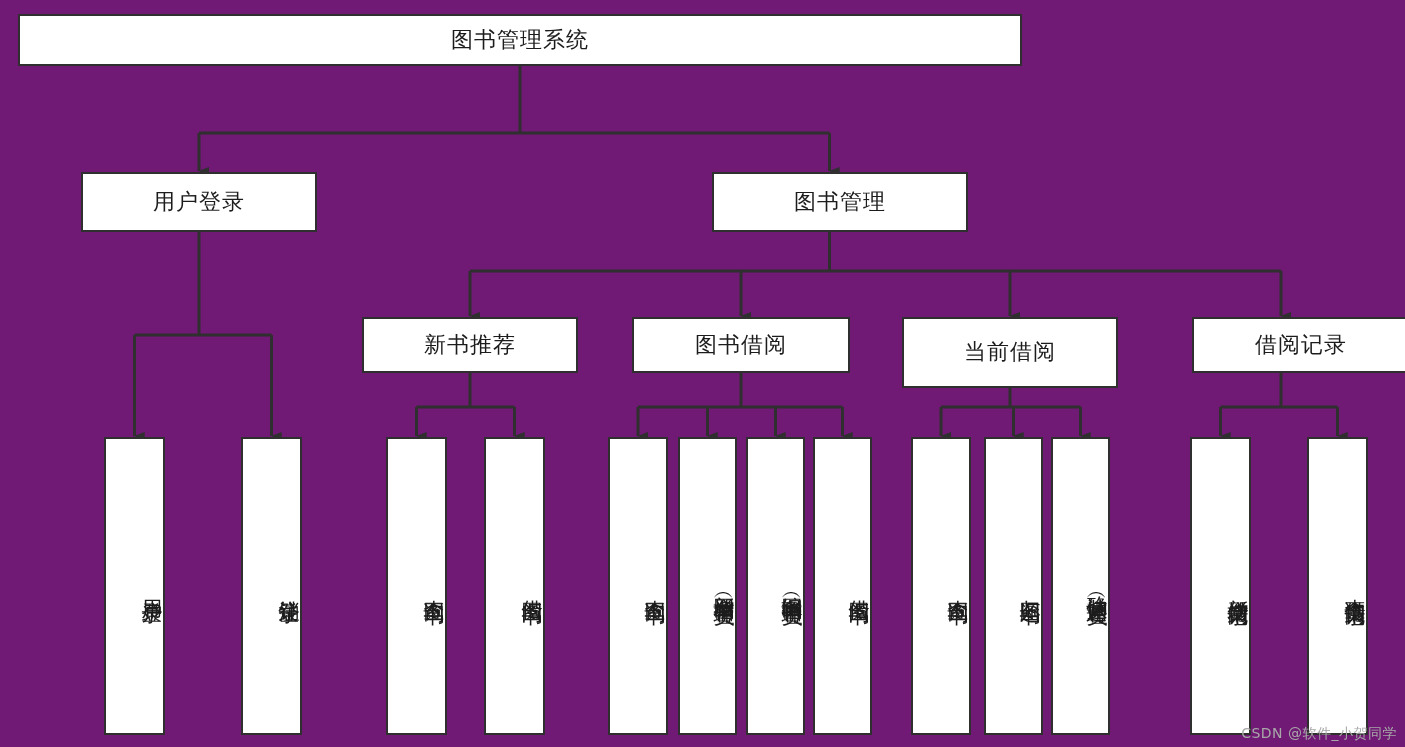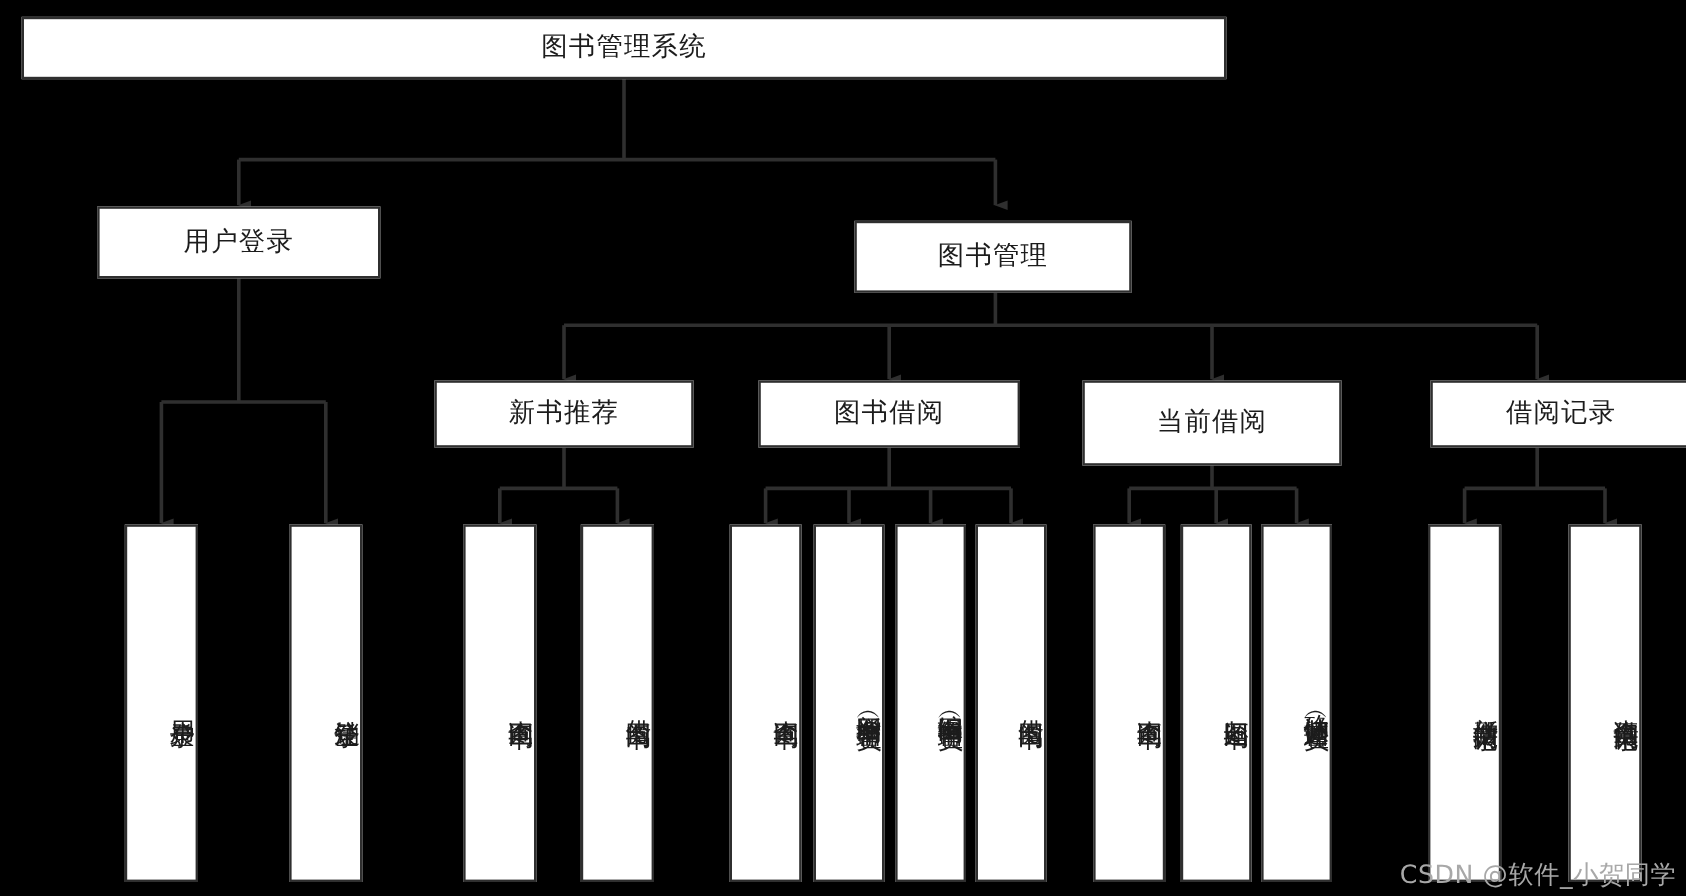--- a/index.html
+++ b/index.html
@@ -11,21 +11,21 @@
     width: 1405px;
     height: 747px;
     font-family: "DejaVu Sans", "Liberation Sans", sans-serif;
     overflow: hidden;
     position: relative;
   }
   #diagram-root {
     position: relative;
     width: 1405px;
     height: 747px;
-    background: #000000;
+    background: #701a75;
   }
   svg#connectors {
     position: absolute;
     left: 0;
     top: 0;
     width: 1405px;
     height: 747px;
     pointer-events: none;
   }
   .node {
@@ -58,21 +58,21 @@
   .node.vert .vtext {
     display: block;
     writing-mode: vertical-rl;
     text-orientation: upright;
     white-space: nowrap;
   }
   #watermark {
     position: absolute;
     right: 8px;
     bottom: 4px;
-    font-size: 21px;
+    font-size: 14px;
     color: #a8a8a8;
     z-index: 5;
     white-space: nowrap;
     letter-spacing: 0.5px;
   }
 </style>
 </head>
 <body>
 
 <div id="diagram-root">
@@ -120,21 +120,21 @@
       </g>
   </svg>
 
   <div class="node horiz" style="left: 18px; top: 14px; width: 1004px; height: 52px;">
       <span>图书管理系统</span>
     </div>
 
   <div class="node horiz" style="left: 81px; top: 172px; width: 236px; height: 60px;">
       <span>用户登录</span>
     </div>
-  <div class="node horiz" style="left: 712px; top: 184px; width: 231px; height: 60px;">
+  <div class="node horiz" style="left: 712px; top: 172px; width: 256px; height: 60px;">
       <span>图书管理</span>
     </div>
 
   <div class="node horiz" style="left: 362px; top: 317px; width: 216px; height: 56px;">
       <span>新书推荐</span>
     </div>
   <div class="node horiz" style="left: 632px; top: 317px; width: 218px; height: 56px;">
       <span>图书借阅</span>
     </div>
   <div class="node horiz" style="left: 902px; top: 317px; width: 216px; height: 71px;">

